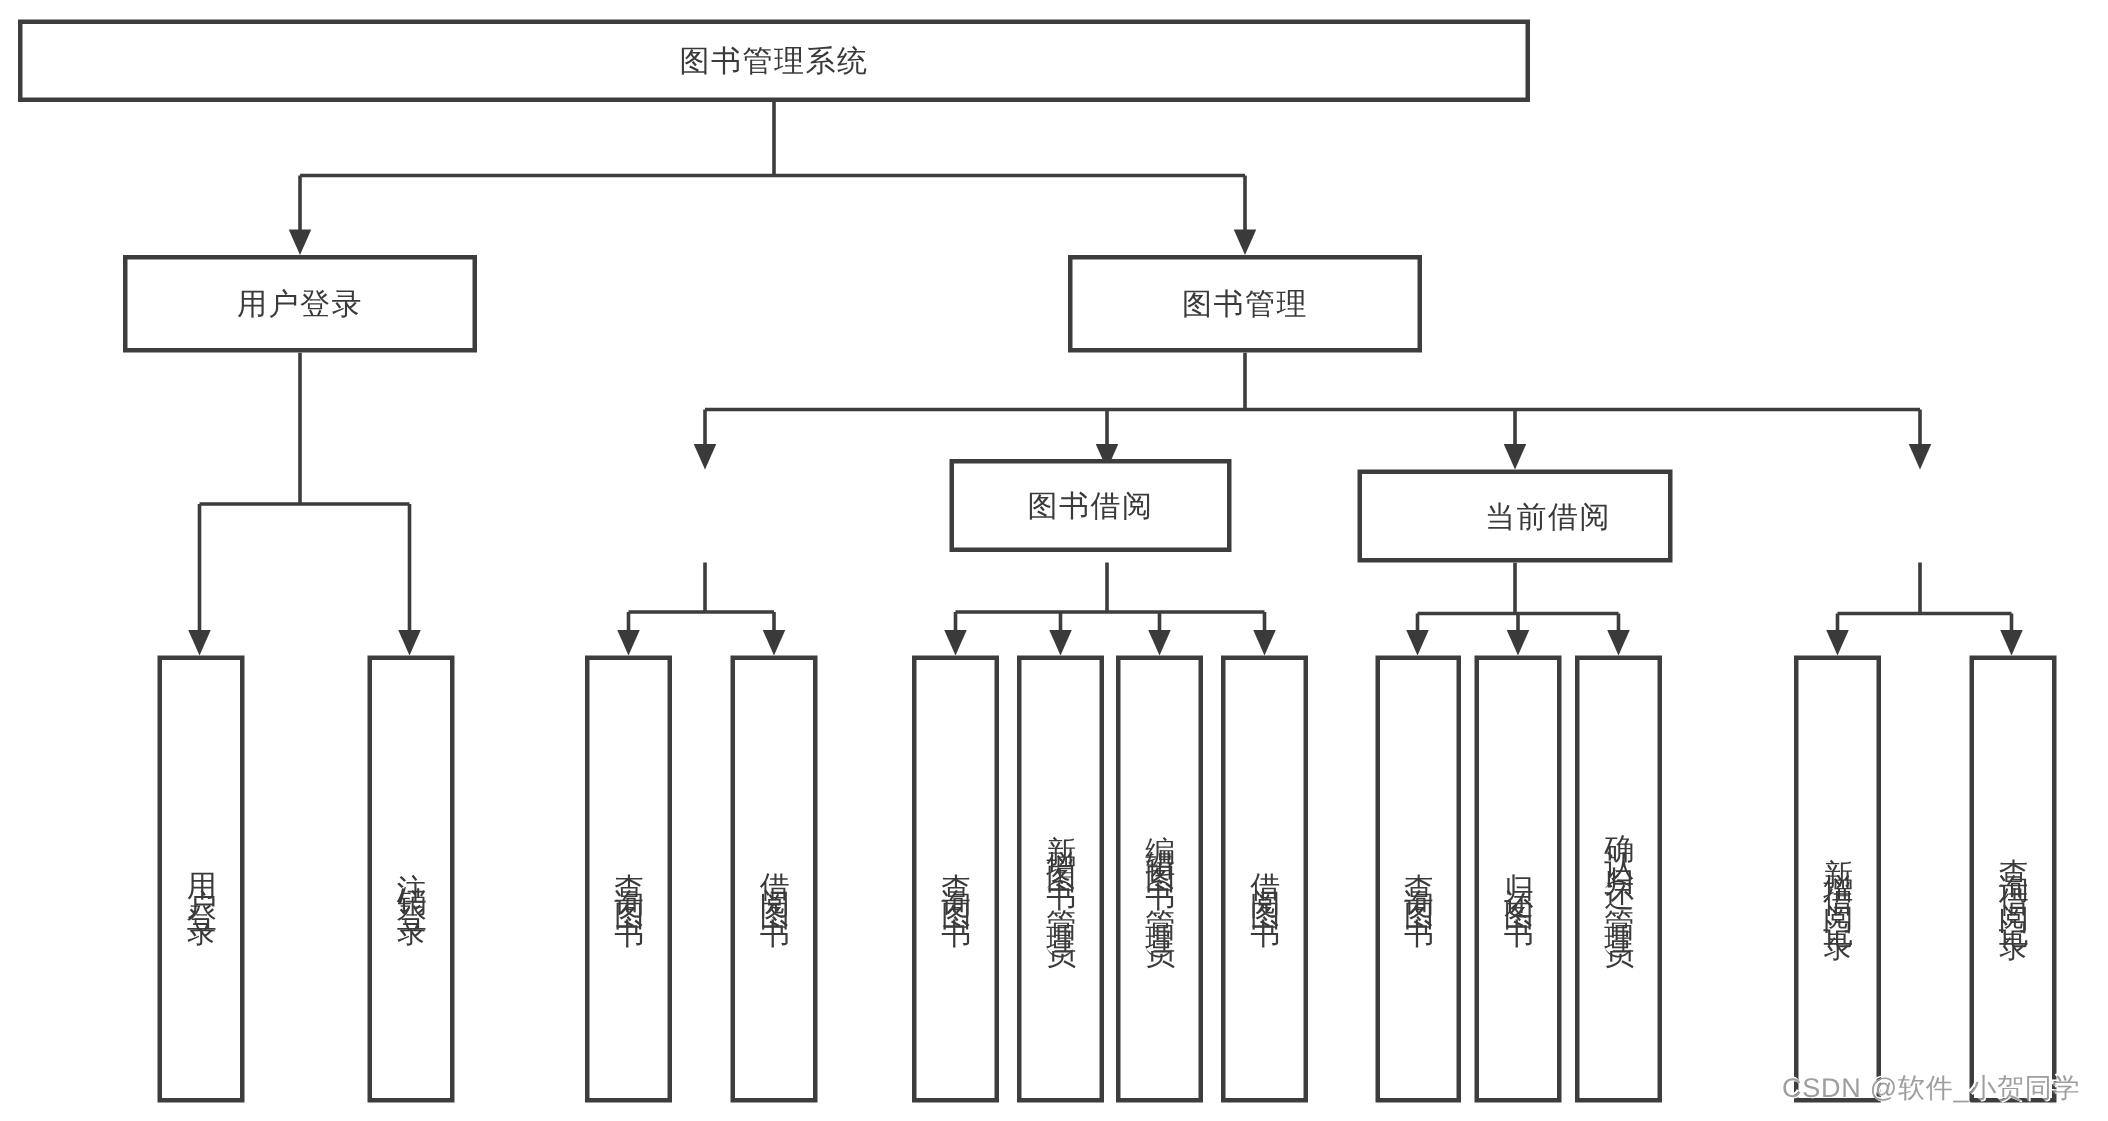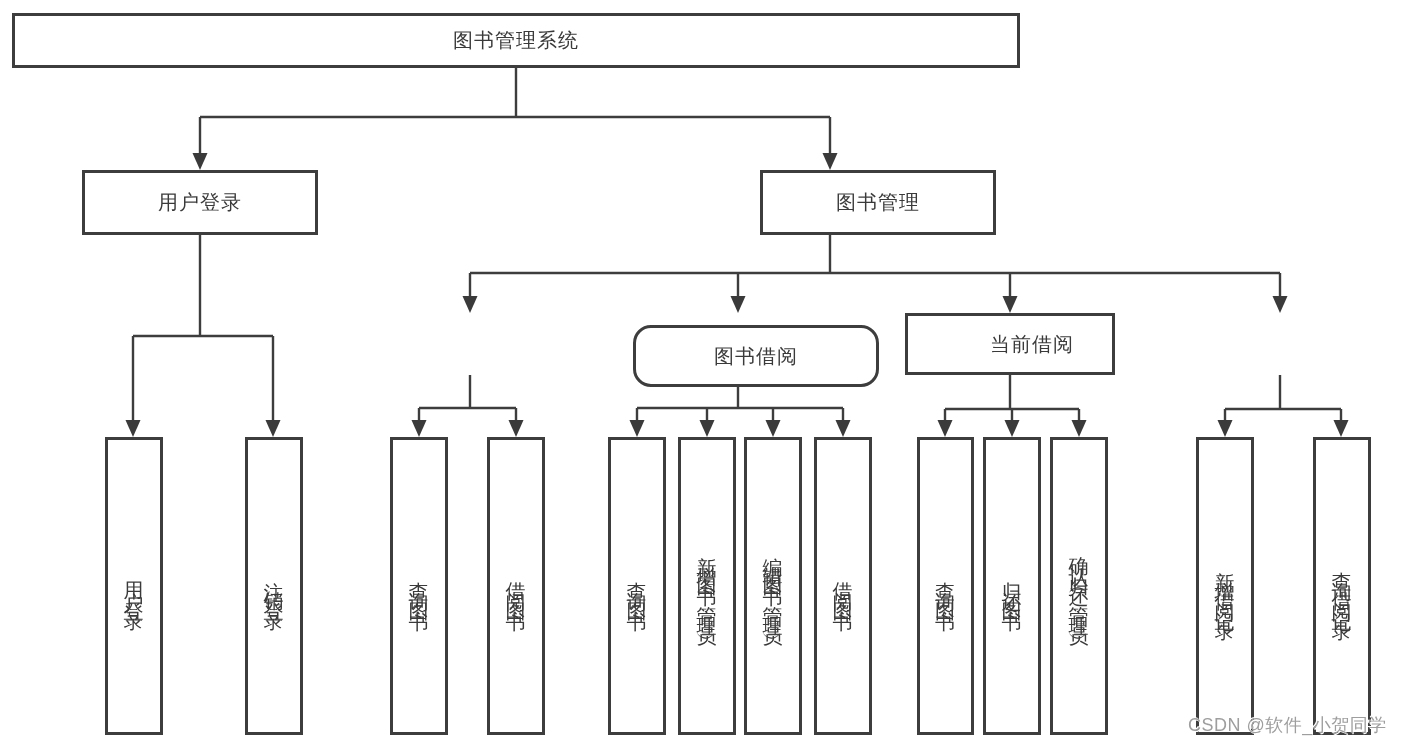--- a/index.html
+++ b/index.html
@@ -106,25 +106,25 @@
     <polygon points="1333.5,420 1348.5,420 1341,437"></polygon>
   </svg>
 
   <div class="box hbox" style="left:12px; top:13px; width:1008px; height:55px;">
     <span class="label">图书管理系统</span>
   </div>
 
   <div class="box hbox" style="left:82px; top:170px; width:236px; height:65px;">
     <span class="label">用户登录</span>
   </div>
-  <div class="box hbox" style="left:712px; top:170px; width:236px; height:65px;margin-left:48px;">
+  <div class="box hbox" style="left:712px; top:170px; width:236px; height:65px;">
     <span class="label">图书管理</span>
   </div>
 
-  <div class="box hbox" style="left:633px; top:325px; width:246px; height:62px;border-radius:18px;">
+  <div class="box hbox" style="left:633px; top:306px; width:188px; height:62px;">
     <span class="label">图书借阅</span>
   </div>
   <div class="box hbox" style="left:905px; top:313px; width:210px; height:62px;padding-left:44px;">
     <span class="label">当前借阅</span>
   </div>
 
   <div class="box vbox" style="left:105px; top:437px; width:58px; height:298px;">
     <span class="vlabel">用户登录</span>
   </div>
   <div class="box vbox" style="left:245px; top:437px; width:58px; height:298px;">

